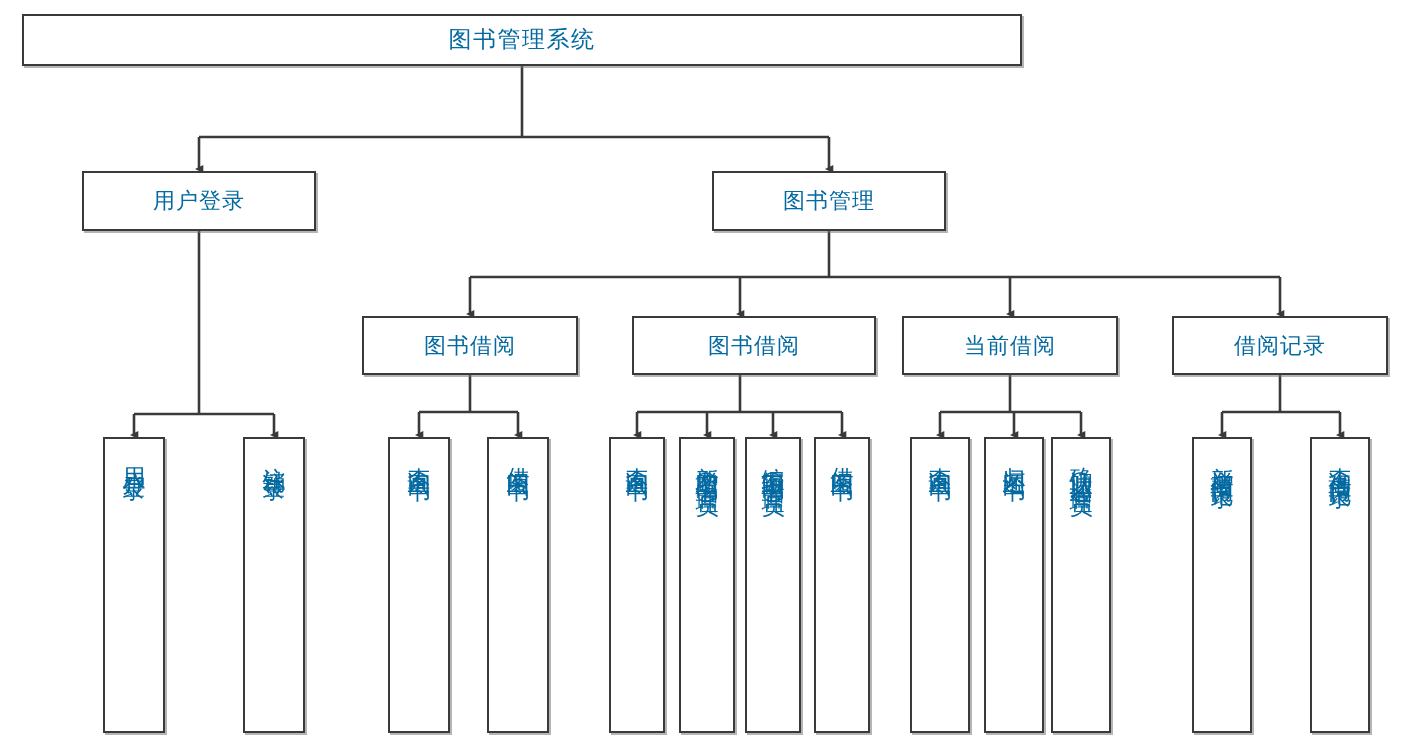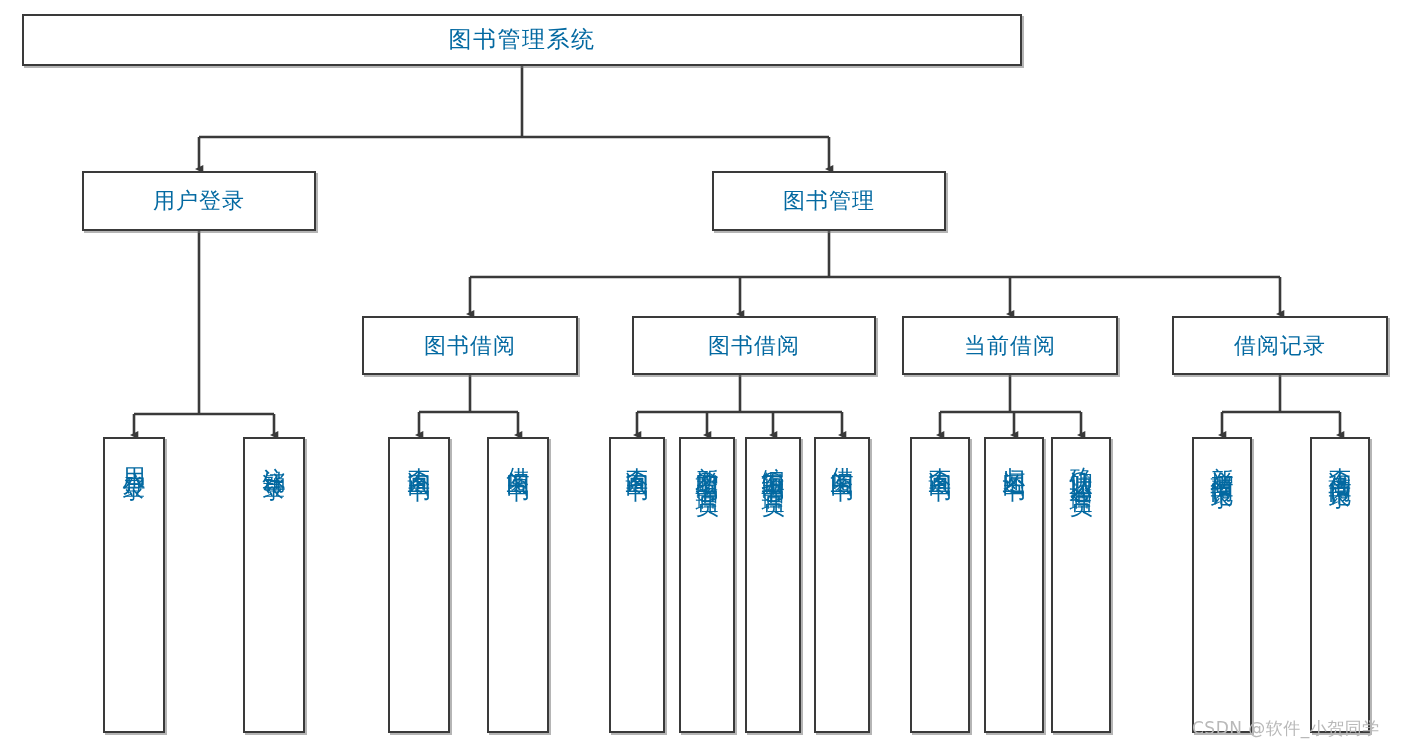--- a/index.html
+++ b/index.html
@@ -180,15 +180,14 @@
         <span class="label">确认归还（管理员）</span>
       </div>
       <div class="node vert" style="left: 1192px; top: 437px; width: 60px; height: 296px;">
         <span class="label">新增借阅记录</span>
       </div>
       <div class="node vert" style="left: 1310px; top: 437px; width: 60px; height: 296px;">
         <span class="label">查询借阅记录</span>
       </div>
     </div>
 
-  <div class="watermark" style="left:1192px; top:717px;">CSDN @软件_小贺同学</div>
 
 </div>
 
 </body></html>

